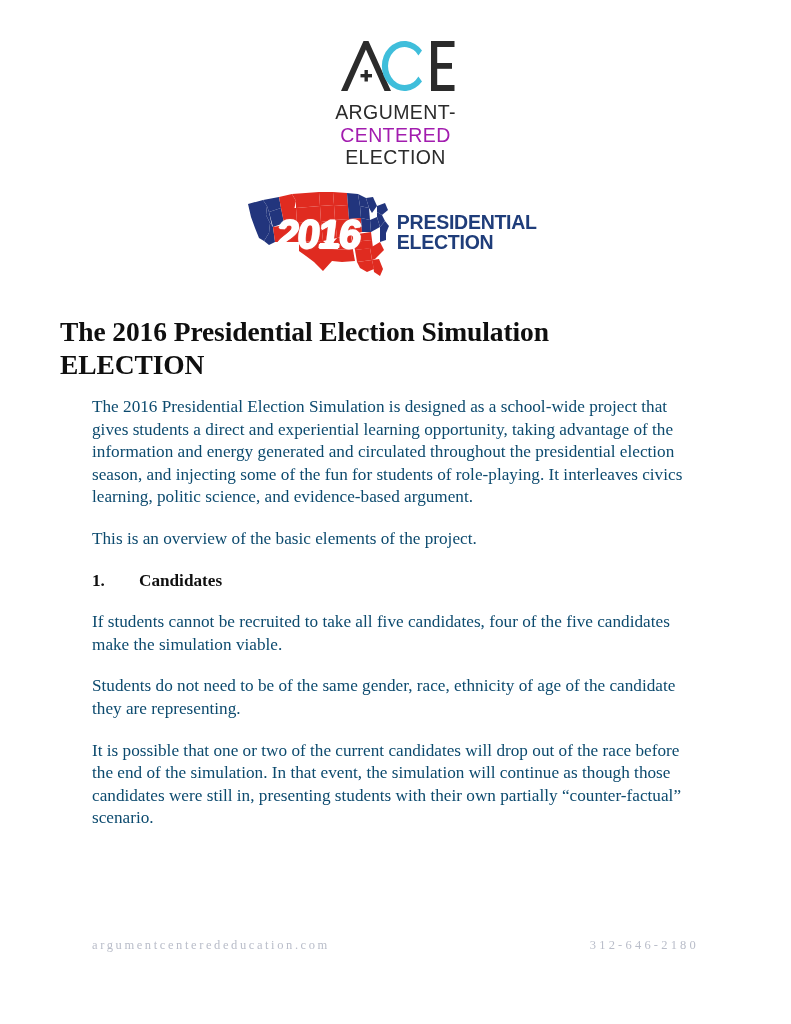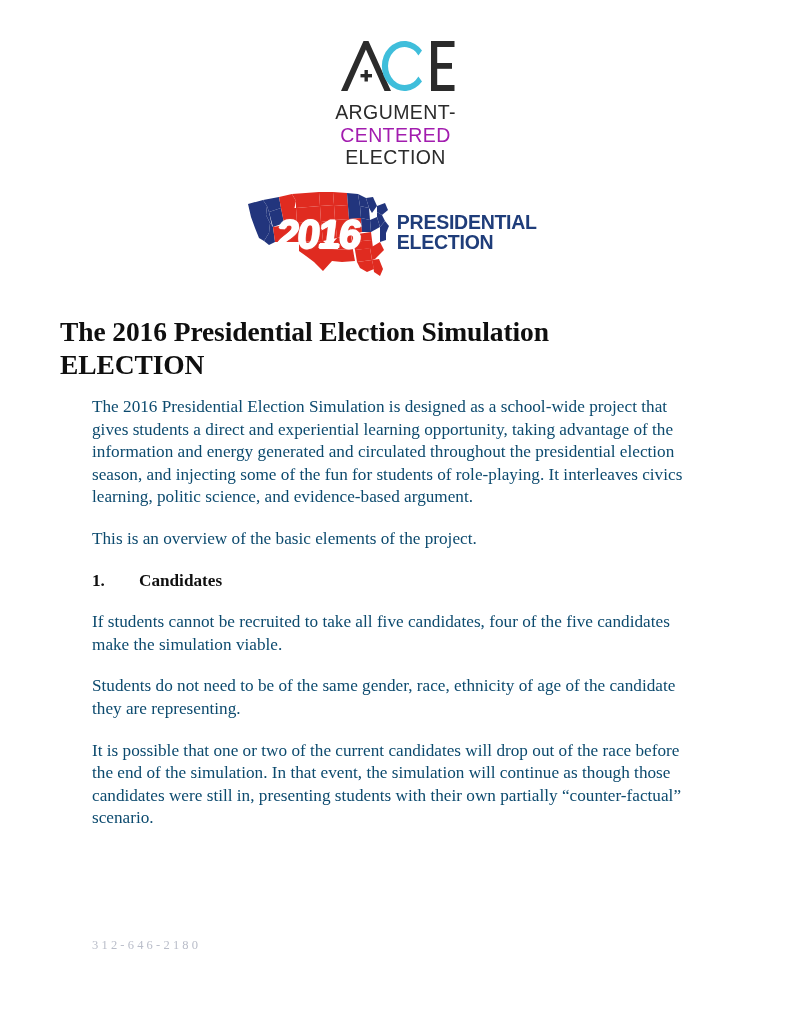--- a/index.html
+++ b/index.html
@@ -275,16 +275,17 @@
 
     <p class="para">If students cannot be recruited to take all five candidates, four of the five candidates make the simulation viable.</p>
 
     <p class="para">Students do not need to be of the same gender, race, ethnicity of age of the candidate they are representing.</p>
 
     <p class="para">It is possible that one or two of the current candidates will drop out of the race before the end of the simulation.  In that event, the simulation will continue as though those candidates were still in, presenting students with their own partially “counter-factual” scenario.</p>
 
   </div>
 
   <div class="footer">
+    <span class="site">argumentcenterededucation.com</span>
     <span class="phone">312-646-2180</span>
   </div>
 
 </div>
 
 </body></html>

